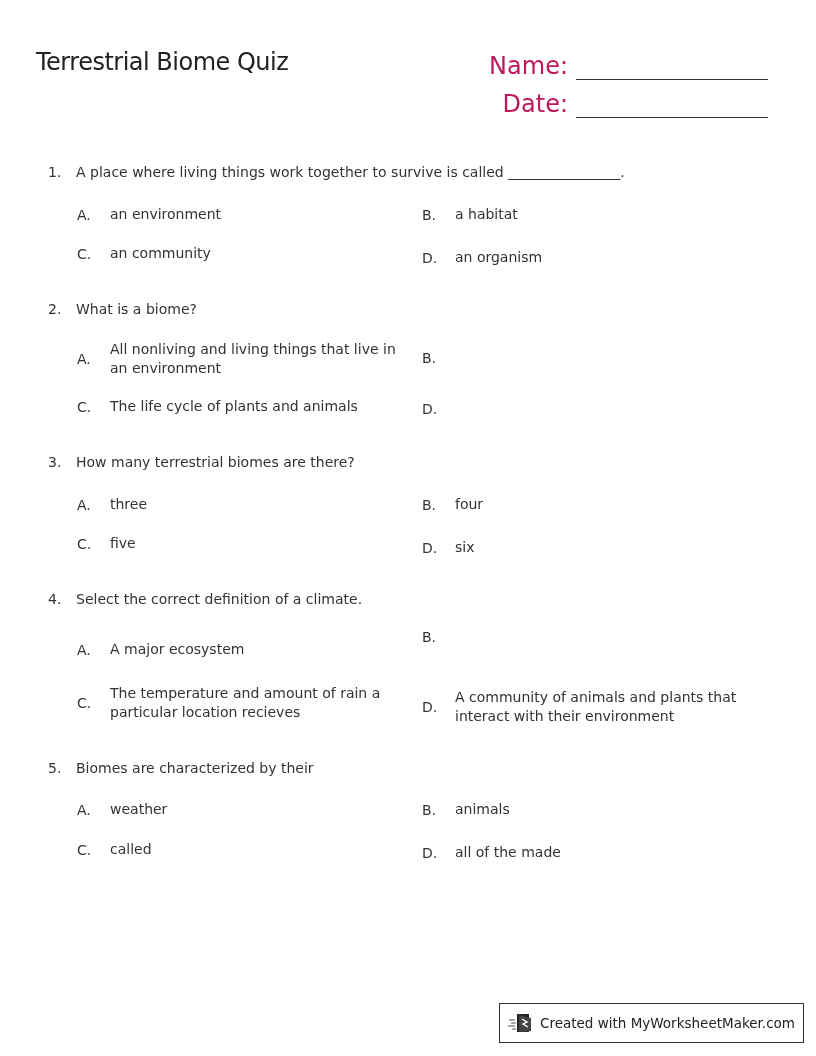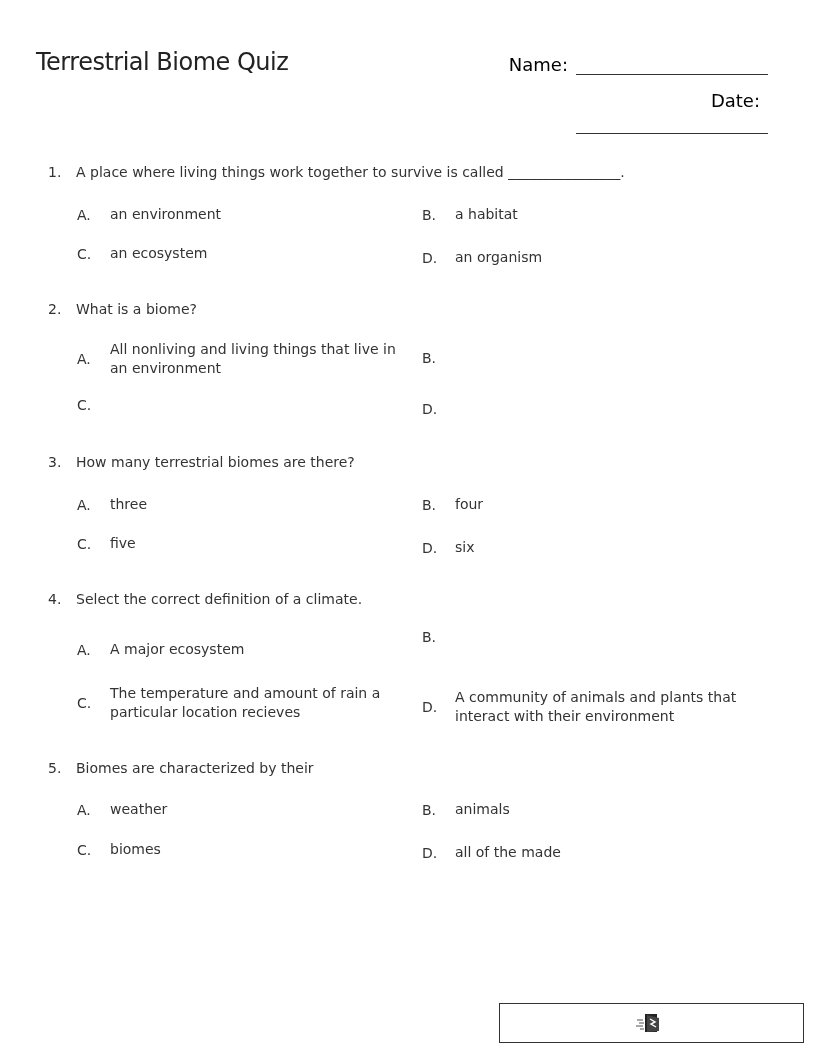--- a/index.html
+++ b/index.html
@@ -10,27 +10,27 @@
     .title {
       position: absolute; left: 36px; top: 48px;
       font-size: 24px; font-weight: normal; color: #222222;
       letter-spacing: -0.5px; margin: 0;
       font-family: "DejaVu Sans", sans-serif;
     }
     .field {
       position: absolute; right: 48px; display: flex; align-items: flex-end;
     }
     .field-label {
-      font-size: 18px; color: #000000; margin-right: 8px; text-align: center;
+      font-size: 24px; color: #be185d; margin-right: 8px; text-align: center;
     }
     .field-line {
       width: 192px; border-bottom: 1.5px solid #333333; height: 22px;
     }
     .field.name { top: 52px; }
-    .field.date { top: 90px; flex-direction: column; }
+    .field.date { top: 90px; }
 
     .question {
       position: absolute; left: 48px; width: 720px;
     }
     .q-line { display: flex; font-size: 14px; color: #333333; }
     .q-num { width: 28px; }
     .q-text { flex: 1; }
 
     .opt {
       position: absolute; display: flex; align-items: center;
@@ -73,21 +73,21 @@
 <div class="opt col-a" style="top:205px;">
   <span class="opt-letter">A.</span>
   <span class="opt-text">an environment</span>
 </div>
 <div class="opt col-b" style="top:205px;">
   <span class="opt-letter">B.</span>
   <span class="opt-text">a habitat</span>
 </div>
 <div class="opt col-a" style="top:244px;">
   <span class="opt-letter">C.</span>
-  <span class="opt-text">an ecosystem</span>
+  <span class="opt-text">an community</span>
 </div>
 <div class="opt col-b" style="top:248px;">
   <span class="opt-letter">D.</span>
   <span class="opt-text">an organism</span>
 </div>
 
 <div class="question" style="top:301px;">
   <div class="q-line">
     <span class="q-num">2.</span>
     <span class="q-text">What is a biome?</span>
@@ -95,20 +95,21 @@
 </div>
 <div class="opt col-a" style="top:340px; width:330px;">
   <span class="opt-letter">A.</span>
   <span class="opt-text" style="width:305px;">All nonliving and living things that live in an environment</span>
 </div>
 <div class="opt col-b" style="top:350px; width:340px;">
   <span class="opt-letter">B.</span>
 </div>
 <div class="opt col-a" style="top:397px;">
   <span class="opt-letter">C.</span>
+  <span class="opt-text">The life cycle of plants and animals</span>
 </div>
 <div class="opt col-b" style="top:401px; width:340px;">
   <span class="opt-letter">D.</span>
 </div>
 
 <div class="question" style="top:454px;">
   <div class="q-line">
     <span class="q-num">3.</span>
     <span class="q-text">How many terrestrial biomes are there?</span>
   </div>
@@ -161,30 +162,31 @@
 <div class="opt col-a" style="top:800px;">
   <span class="opt-letter">A.</span>
   <span class="opt-text">weather</span>
 </div>
 <div class="opt col-b" style="top:800px;">
   <span class="opt-letter">B.</span>
   <span class="opt-text">animals</span>
 </div>
 <div class="opt col-a" style="top:840px;">
   <span class="opt-letter">C.</span>
-  <span class="opt-text">biomes</span>
+  <span class="opt-text">called</span>
 </div>
 <div class="opt col-b" style="top:843px;">
   <span class="opt-letter">D.</span>
   <span class="opt-text">all of the made</span>
 </div>
 
 <div class="footer">
   <svg class="footer-icon" viewBox="0 0 26 22">
     <line x1="1" y1="8" x2="7" y2="8" stroke="#555" stroke-width="1"></line>
     <line x1="3" y1="11" x2="8" y2="11" stroke="#555" stroke-width="1"></line>
     <line x1="0" y1="14" x2="7" y2="14" stroke="#555" stroke-width="1"></line>
     <line x1="4" y1="17" x2="8" y2="17" stroke="#555" stroke-width="1"></line>
     <path d="M9 2 L21 2 L21 20 L9 20 Z" fill="#222"></path>
     <path d="M11 3 L23 6 L23 19 L11 20 Z" fill="#444"></path>
     <path d="M14 7 L19 10 L15 12 L20 15" stroke="#fff" stroke-width="1.4" fill="none"></path>
   </svg>
+  <span class="footer-text">Created with MyWorksheetMaker.com</span>
 </div>
 
 </body></html>

